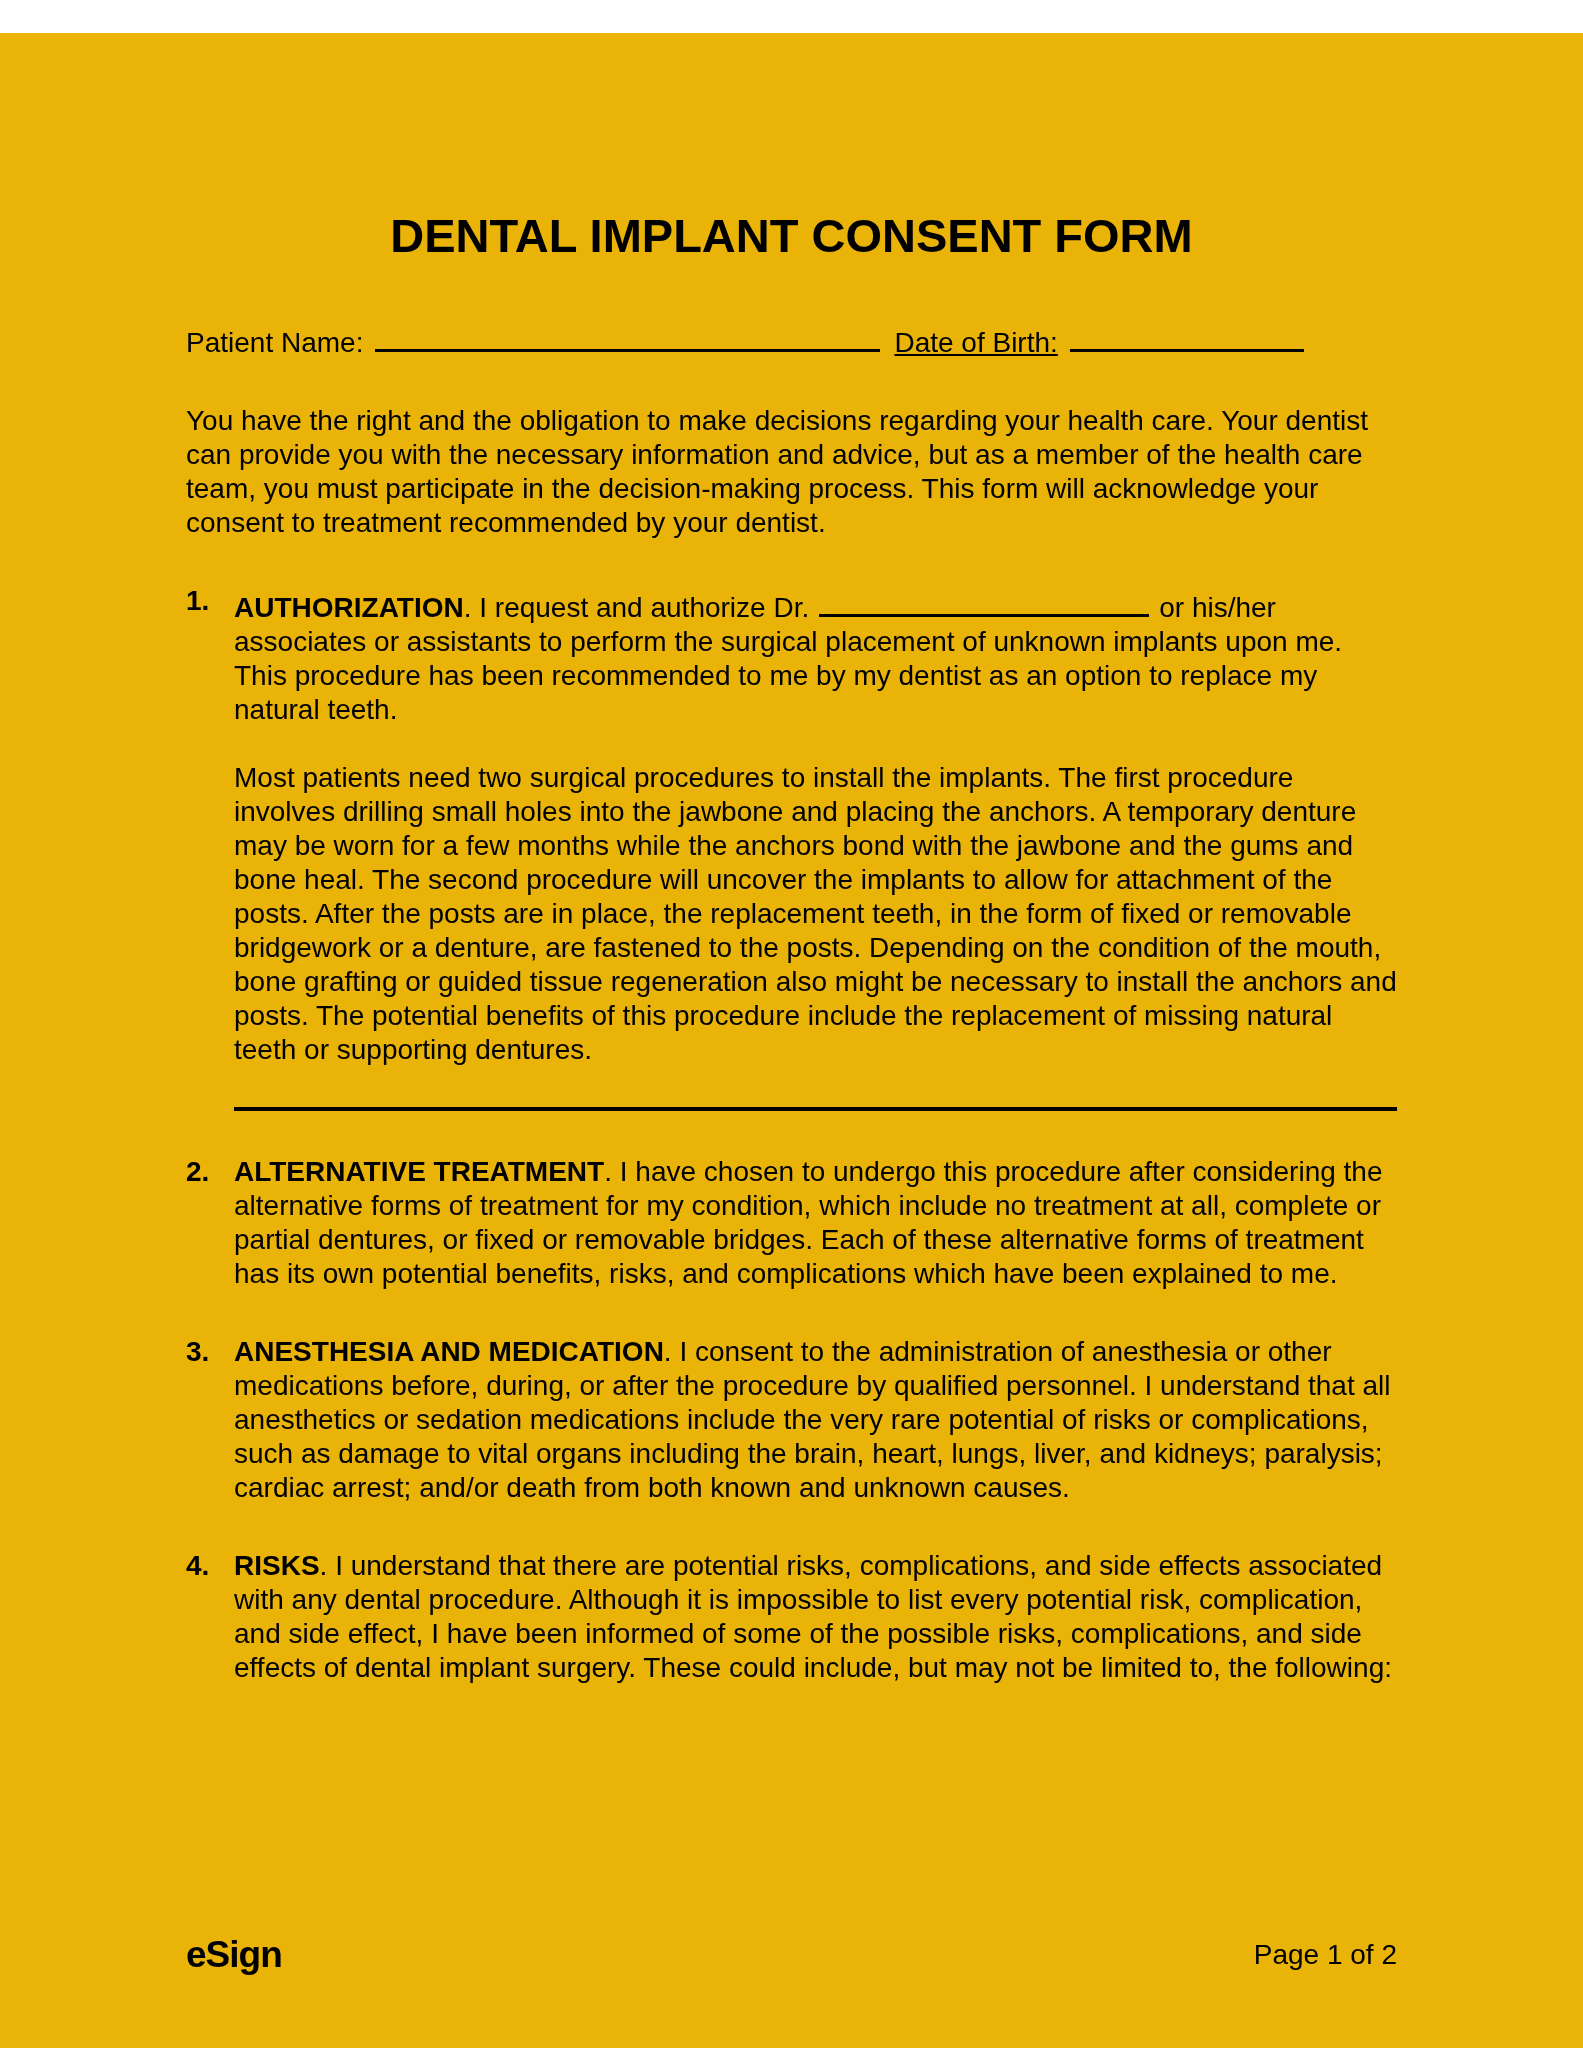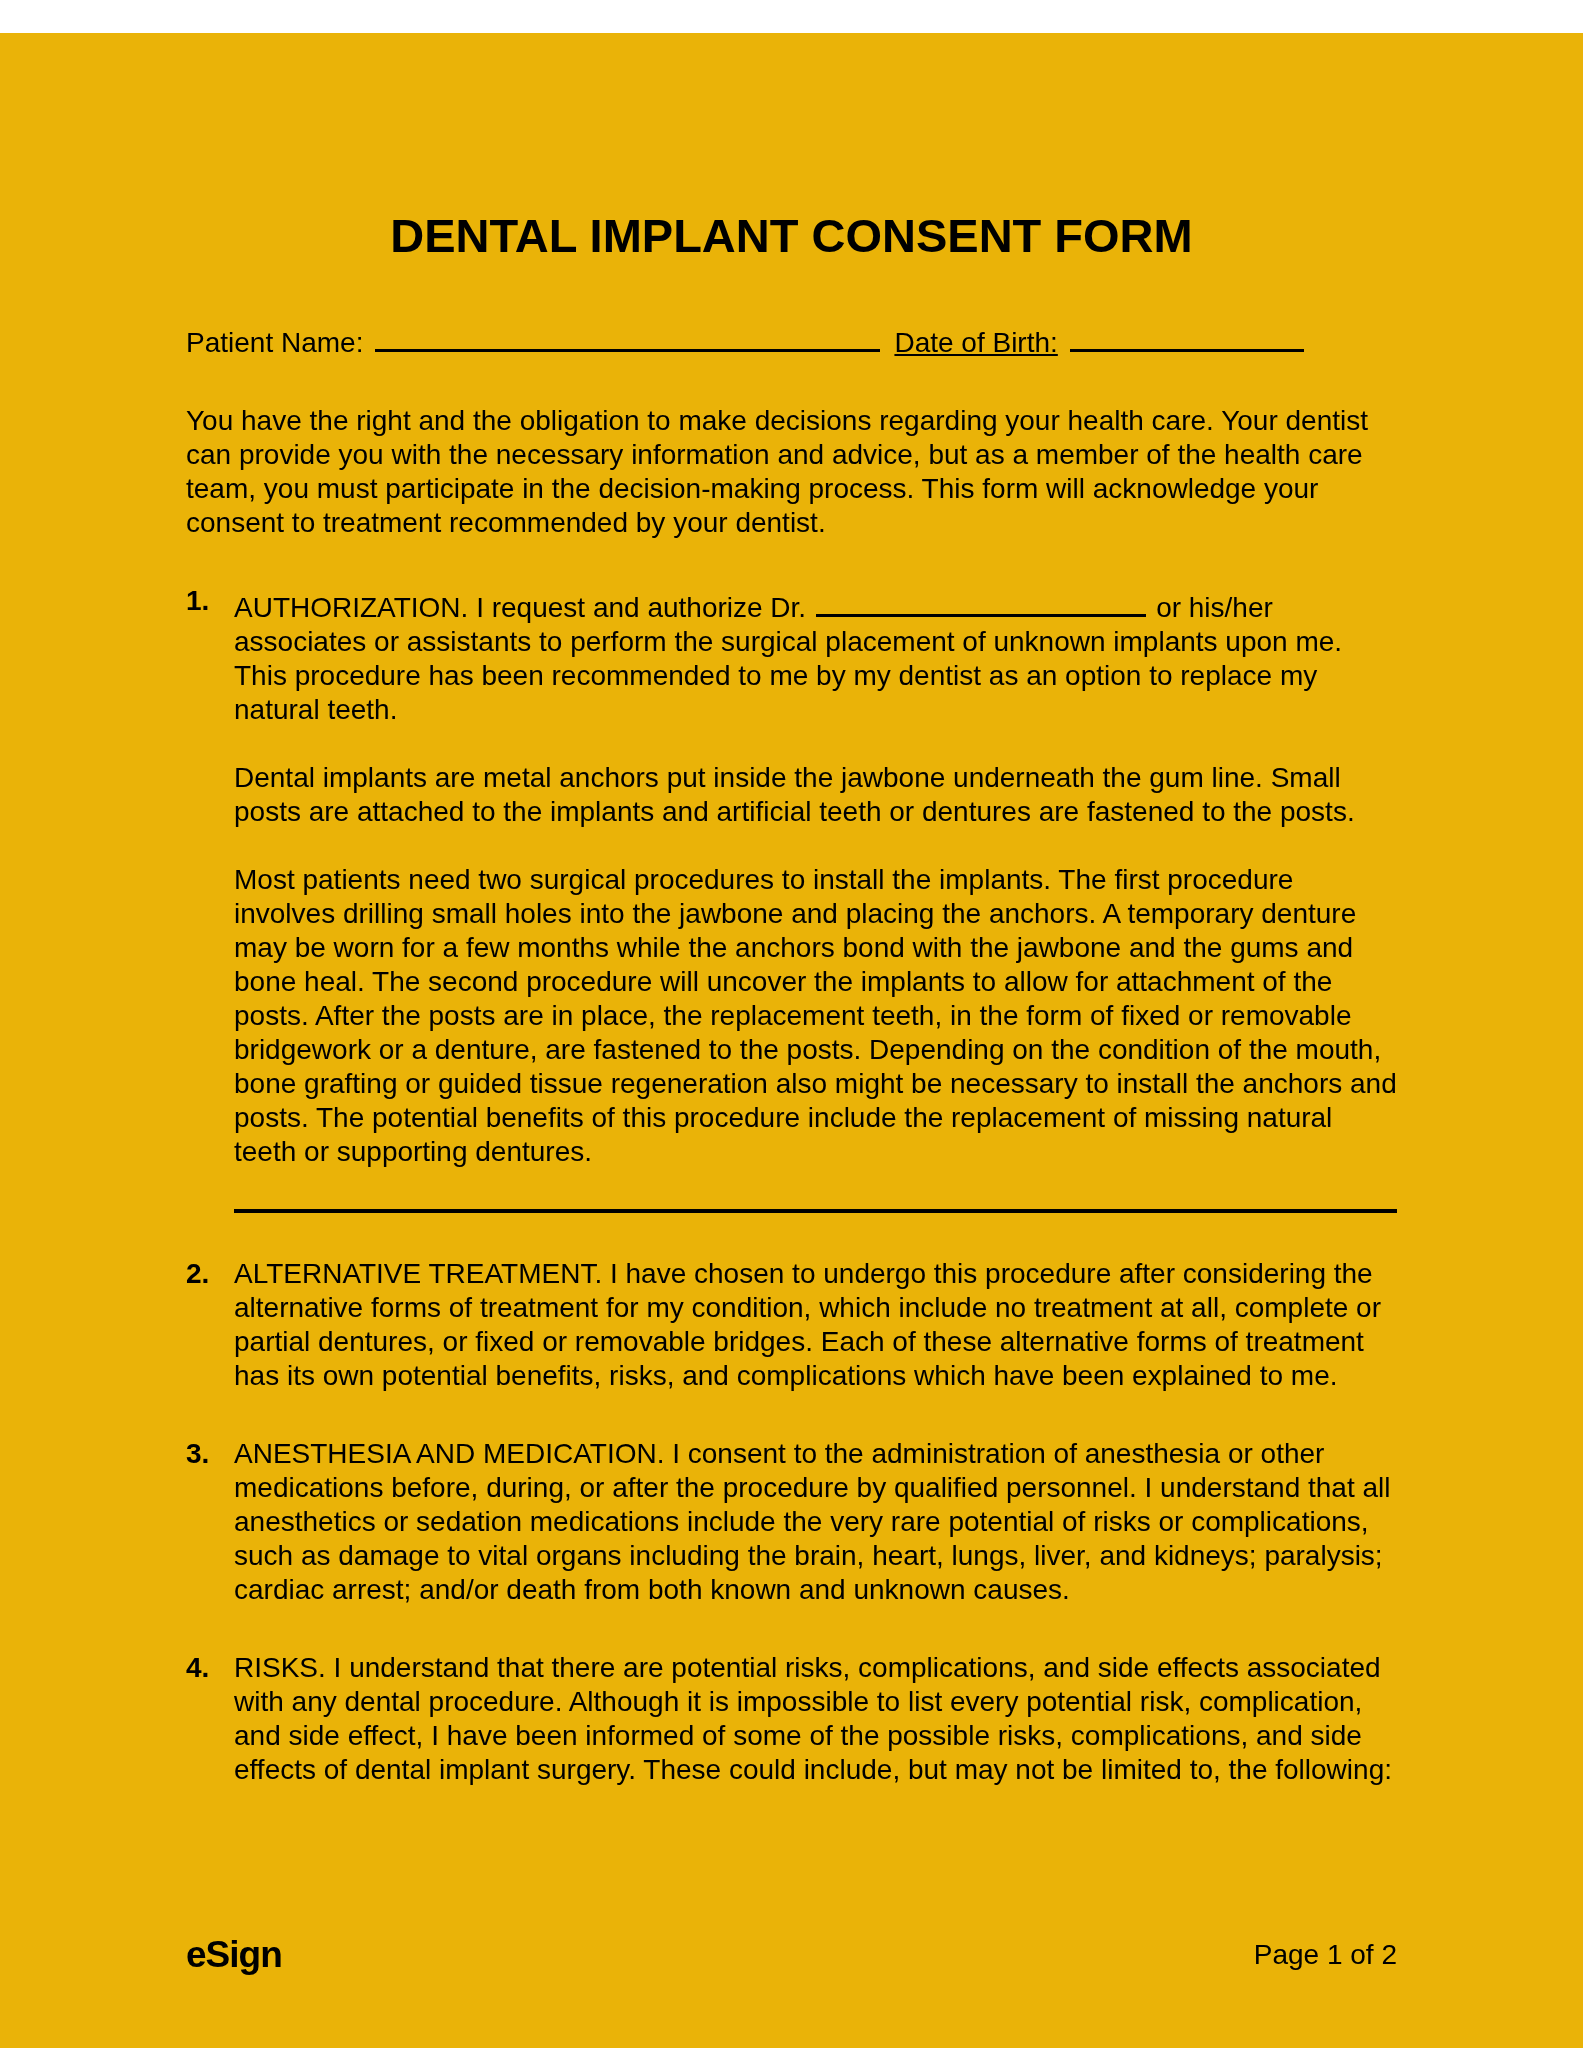--- a/index.html
+++ b/index.html
@@ -52,21 +52,21 @@
     margin-top: 44px;
   }
   .section .num {
     position: absolute;
     left: 0;
     top: 0;
     font-weight: bold;
   }
   .section p { margin: 0; }
   .section p + p { margin-top: 34px; }
-  .section strong { font-weight: normal; }
+  .section strong { font-weight: bold; }
   .fill-line {
     margin-top: 40px;
     height: 0;
     border-bottom: 4px solid #000000;
     width: 100%;
   }
   .footer {
     position: absolute;
     left: 186px;
     right: 186px;
@@ -94,21 +94,20 @@
   <h1 class="form-title">DENTAL IMPLANT CONSENT FORM</h1>
 
   <div class="patient-row"><span>Patient Name:</span><span class="blank blank-name"></span><span class="dob-label">Date of Birth:</span><span class="blank blank-dob"></span></div>
 
   <p class="intro">You have the right and the obligation to make decisions regarding your health care. Your dentist can provide you with the necessary information and advice, but as a member of the health care team, you must participate in the decision-making process. This form will acknowledge your consent to treatment recommended by your dentist.</p>
 
   <div class="section">
     <span class="num">1.</span>
     <div class="content">
       <p><strong>AUTHORIZATION</strong><span>. I request and authorize Dr.</span><span class="blank blank-dr"></span><span>or his/her associates or assistants to perform the surgical placement of unknown implants upon me. This procedure has been recommended to me by my dentist as an option to replace my natural teeth.</span></p>
-      <p>Dental implants are metal anchors put inside the jawbone underneath the gum line. Small posts are attached to the implants and artificial teeth or dentures are fastened to the posts.</p>
       <p>Most patients need two surgical procedures to install the implants. The first procedure involves drilling small holes into the jawbone and placing the anchors. A temporary denture may be worn for a few months while the anchors bond with the jawbone and the gums and bone heal. The second procedure will uncover the implants to allow for attachment of the posts. After the posts are in place, the replacement teeth, in the form of fixed or removable bridgework or a denture, are fastened to the posts. Depending on the condition of the mouth, bone grafting or guided tissue regeneration also might be necessary to install the anchors and posts. The potential benefits of this procedure include the replacement of missing natural teeth or supporting dentures.</p>
       <div class="fill-line"></div>
     </div>
   </div>
 
   <div class="section">
     <span class="num">2.</span>
     <div class="content">
       <p><strong>ALTERNATIVE TREATMENT</strong><span>. I have chosen to undergo this procedure after considering the alternative forms of treatment for my condition, which include no treatment at all, complete or partial dentures, or fixed or removable bridges. Each of these alternative forms of treatment has its own potential benefits, risks, and complications which have been explained to me.</span></p>
     </div>

